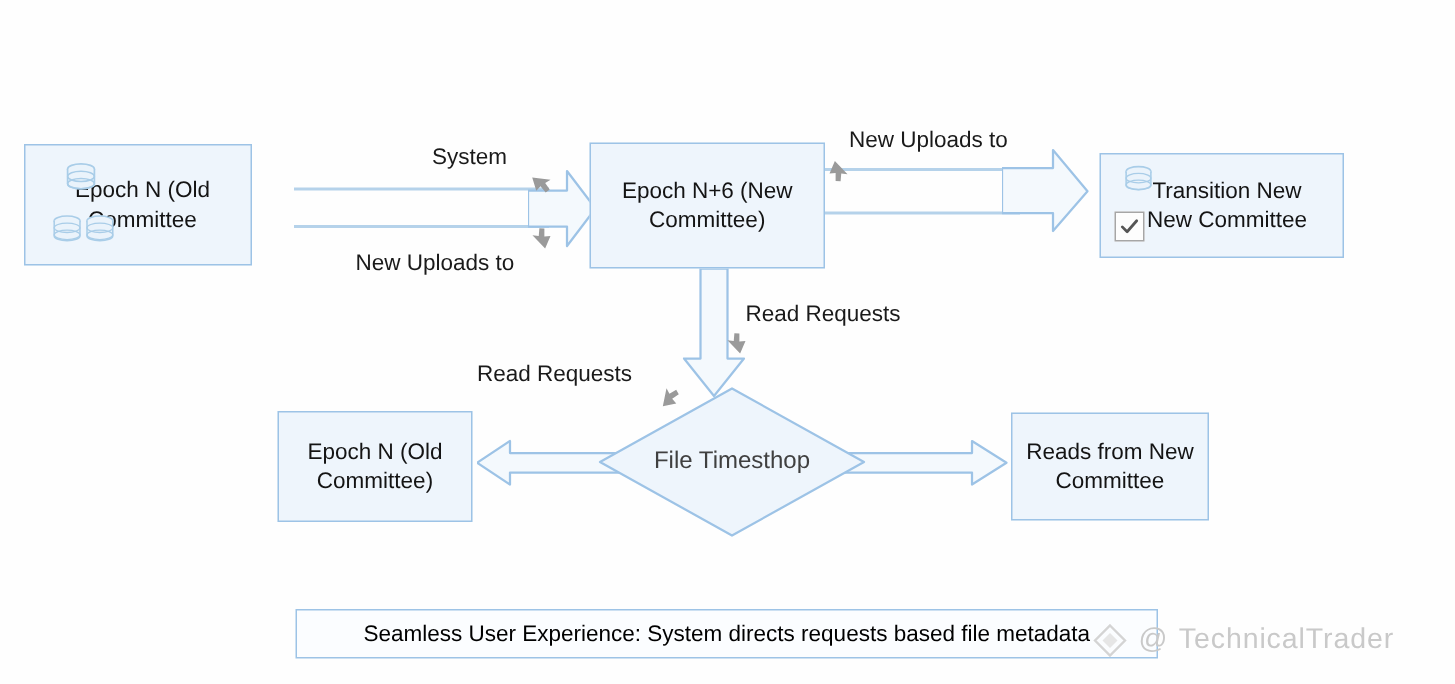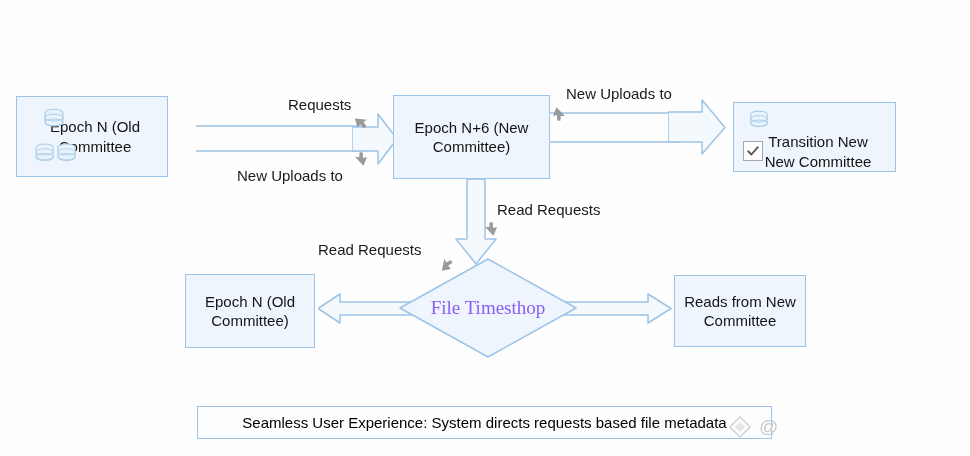--- a/index.html
+++ b/index.html
@@ -75,24 +75,23 @@
   .diamond-wrap {
     position: absolute;
   }
   .diamond-wrap svg { display: block; }
   .diamond-label {
     position: absolute;
     inset: 0;
     display: flex;
     align-items: center;
     justify-content: center;
-    font-size: 19px;
-    color: #8b5cf6;
+    font-size: 16px;
+    color: #404040;
     pointer-events: none;
-    font-family: Liberation Serif, serif;
   }
 
   
   .blockarrow {
     position: absolute;
   }
   .blockarrow svg { display: block; }
 
   
   .conn-line {
@@ -187,21 +186,21 @@
           <ellipse cx="43" cy="7" rx="11" ry="4" fill="#eaf3fb" stroke="#a9cde8" stroke-width="1.3"></ellipse>
           <path d="M32 7 v13 a11 4 0 0 0 22 0 V7" fill="#eaf3fb" stroke="#a9cde8" stroke-width="1.3"></path>
           <ellipse cx="43" cy="13" rx="11" ry="4" fill="none" stroke="#a9cde8" stroke-width="1.1"></ellipse>
           <ellipse cx="43" cy="19" rx="11" ry="4" fill="none" stroke="#a9cde8" stroke-width="1.1"></ellipse>
         </g>
       </svg>
     </span>
     <span class="label" style="width:112px;">Epoch N (Old Committee</span>
   </div>
 
-  <div class="edge-label" style="left:288px; top:96px;">Requests</div>
+  <div class="edge-label" style="left:288px; top:96px;">System</div>
   <div class="ptr" style="left:350px; top:111px;">
     <svg viewBox="0 0 24 24">
       <path d="M17 18 L5 12 L9.5 11 L8 5.5 L11.5 4.5 L13.5 10 L17.5 8 Z" fill="#9a9a9a" transform="rotate(160 12 12)"></path>
     </svg>
   </div>
 
   <div class="edge-label" style="left:237px; top:167px;">New Uploads to</div>
   <div class="ptr" style="left:350px; top:148px;">
     <svg viewBox="0 0 24 24">
       <path d="M17 18 L5 12 L9.5 11 L8 5.5 L11.5 4.5 L13.5 10 L17.5 8 Z" fill="#9a9a9a" transform="rotate(20 12 12)"></path>
@@ -221,21 +220,21 @@
     </svg>
   </div>
 
   <div class="edge-label" style="left:566px; top:85px;">New Uploads to</div>
   <div class="ptr" style="left:548px; top:103px;">
     <svg viewBox="0 0 24 24">
       <path d="M17 18 L5 12 L9.5 11 L8 5.5 L11.5 4.5 L13.5 10 L17.5 8 Z" fill="#9a9a9a" transform="rotate(200 12 12)"></path>
     </svg>
   </div>
 
-  <div class="node with-icon" style="left:733px; top:102px; width:163px; height:70px; padding-right:10px;align-items:flex-end;">
+  <div class="node with-icon" style="left:733px; top:102px; width:163px; height:70px; padding-right:10px;">
     <span class="db-icon" style="left:13px; top:6px; width:24px; height:24px;">
       <svg viewBox="0 0 32 32">
         <ellipse cx="16" cy="7" rx="11" ry="4.2" fill="#eaf3fb" stroke="#a9cde8" stroke-width="1.4"></ellipse>
         <path d="M5 7 v12 a11 4.2 0 0 0 22 0 V7" fill="#eaf3fb" stroke="#a9cde8" stroke-width="1.4"></path>
         <ellipse cx="16" cy="13" rx="11" ry="4.2" fill="none" stroke="#a9cde8" stroke-width="1.2"></ellipse>
         <ellipse cx="16" cy="19" rx="11" ry="4.2" fill="none" stroke="#a9cde8" stroke-width="1.2"></ellipse>
       </svg>
     </span>
     <span class="checkbox" style="left:9px; top:38px;">
       <svg viewBox="0 0 16 16">
@@ -297,15 +296,16 @@
   </div>
 
   <div class="watermark" style="left:728px; top:415px;">
     <span class="wm-mark">
       <svg viewBox="0 0 24 24">
         <polygon points="12,2 22,12 12,22 2,12" fill="none" stroke="#d4d4d4" stroke-width="1.6"></polygon>
         <polygon points="12,7 17,12 12,17 7,12" fill="#e6e6e6"></polygon>
       </svg>
     </span>
     <span class="wm-at">@</span>
+    <span>TechnicalTrader</span>
   </div>
 
 </div>
 
 </body></html>

